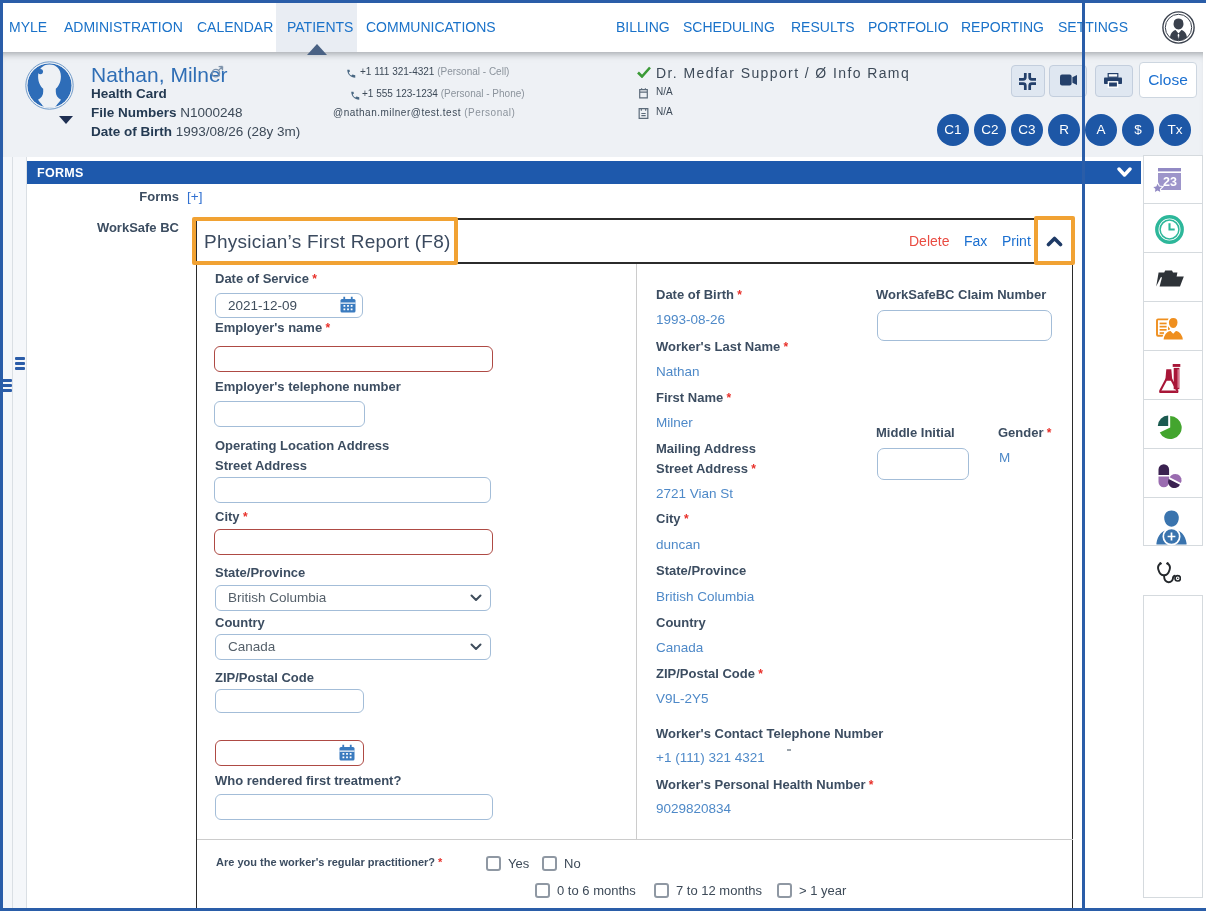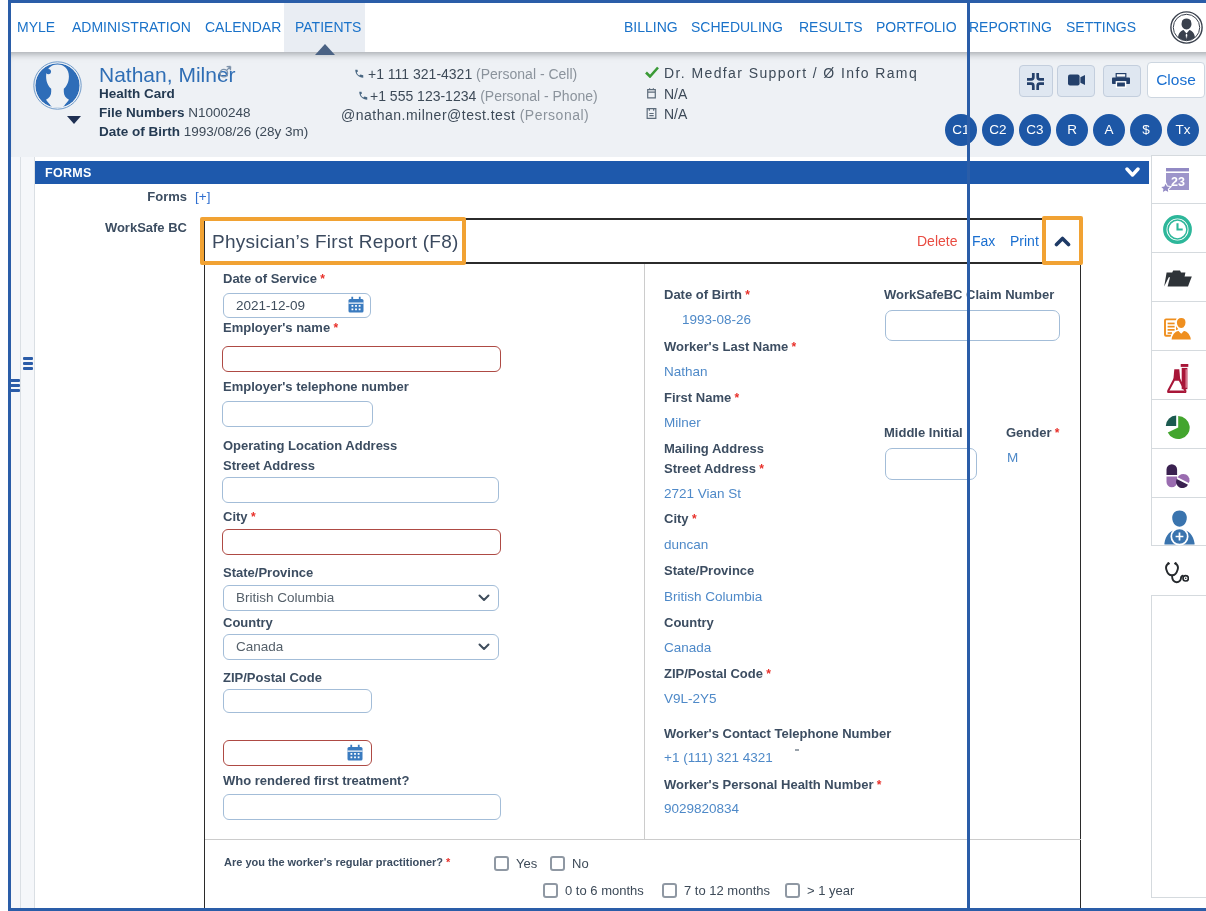--- a/index.html
+++ b/index.html
@@ -1,36 +1,36 @@
 <!DOCTYPE html>
 <html><head>
 <meta charset="utf-8">
 <style>
 * { margin:0; padding:0; box-sizing:border-box; }
 html,body { width:1206px; height:911px; overflow:hidden; }
 body { font-family:"Liberation Sans", sans-serif; background:#fff; }
-#page { position:absolute; top:0; left:8px; width:962px; height:911px; background:#fff; }
+#page { position:absolute; top:0; left:0; width:1085px; height:911px; background:#fff; }
 .abs { position:absolute; }
 .bord { position:absolute; background:#2a5da8; z-index:50; }
 
 
 .navitem { position:absolute; top:0; height:52px; line-height:54px; color:#1a72c9;
   font-size:14px; letter-spacing:0px; white-space:nowrap; }
 #tabbg { position:absolute; top:3px; left:276px; width:81px; height:49px; background:#e9edf3; }
 #tabtri { position:absolute; top:44px; left:307px; width:0; height:0; z-index:3;
   border-left:10px solid transparent; border-right:10px solid transparent;
   border-bottom:11px solid #4a6284; }
 
 
 #phead { position:absolute; top:52px; left:3px; width:1200px; height:105px;
   background:#eef1f5; box-shadow:inset 0 7px 7px -5px rgba(110,115,120,.6); }
 .hb { color:#243a52; font-weight:bold; }
 .hgray { color:#8b939c; }
 .hdark { color:#3d4a58; }
-.hline { position:absolute; font-size:14px; color:#3d4a58; white-space:nowrap; }
+.hline { position:absolute; font-size:10px; color:#3d4a58; white-space:nowrap; }
 .ibtn { position:absolute; width:34px; height:32px; background:#dfe7f1;
   border:1px solid #c3cedd; border-radius:4px; }
 .circ { position:absolute; width:32px; height:32px; border-radius:50%; background:#1d57a6;
   color:#fff; font-size:13.5px; text-align:center; line-height:32px; top:114px; }
 
 
 .strip { position:absolute; top:157px; bottom:3px; background:#f5f7fa; border-right:1px solid #dadfe4; }
 .hbar { position:absolute; width:10px; height:3px; background:#2b5ca8; border-radius:1px; }
 
 
@@ -65,20 +65,21 @@
 <body>
 <div id="page">
 
   <div id="phead"></div>
 
   <div id="tabbg"></div>
   <span class="navitem" style="left:9px;">MYLE</span>
   <span class="navitem" style="left:64px;">ADMINISTRATION</span>
   <span class="navitem" style="left:197px;">CALENDAR</span>
   <span class="navitem" style="left:287px;">PATIENTS</span>
+  <span class="navitem" style="left:366px;">COMMUNICATIONS</span>
   <span class="navitem" style="left:616px;">BILLING</span>
   <span class="navitem" style="left:683px;">SCHEDULING</span>
   <span class="navitem" style="left:791px;">RESULTS</span>
   <span class="navitem" style="left:868px;">PORTFOLIO</span>
   <span class="navitem" style="left:961px;">REPORTING</span>
   <span class="navitem" style="left:1058px;">SETTINGS</span>
   <div id="tabtri"></div>
 
   <svg class="abs" style="left:1162px; top:11px;" width="33" height="33" viewBox="0 0 33 33">
     <circle cx="16.5" cy="16.5" r="15.6" fill="none" stroke="#3a414d" stroke-width="1.4"></circle>
@@ -257,21 +258,21 @@
         <rect x="6" y="16.6" width="2.4" height="2.4"></rect>
         <rect x="10.8" y="16.6" width="2.4" height="2.4"></rect>
         <rect x="15.6" y="16.6" width="2.4" height="2.4"></rect>
       </g>
     </svg>
 
   <div class="flabel" style="left:215px; top:774px;">Who rendered first treatment?</div>
   <div class="inp" style="left:215px; top:794px; width:278px; height:26px;"></div>
 
   <div class="flabel req" style="left:656px; top:288px;">Date of Birth</div>
-  <div class="fvalue" style="left:656px; top:313px;margin-left:18px;">1993-08-26</div>
+  <div class="fvalue" style="left:656px; top:313px;">1993-08-26</div>
   <div class="flabel req" style="left:656px; top:340px;">Worker's Last Name</div>
   <div class="fvalue" style="left:656px; top:365px;">Nathan</div>
   <div class="flabel req" style="left:656px; top:391px;">First Name</div>
   <div class="fvalue" style="left:656px; top:416px;">Milner</div>
   <div class="flabel" style="left:656px; top:442px;">Mailing Address</div>
   <div class="flabel req" style="left:656px; top:462px;">Street Address</div>
   <div class="fvalue" style="left:656px; top:487px;">2721 Vian St</div>
   <div class="flabel req" style="left:656px; top:512px;">City</div>
   <div class="fvalue" style="left:656px; top:538px;">duncan</div>
   <div class="flabel" style="left:656px; top:564px;">State/Province</div>

